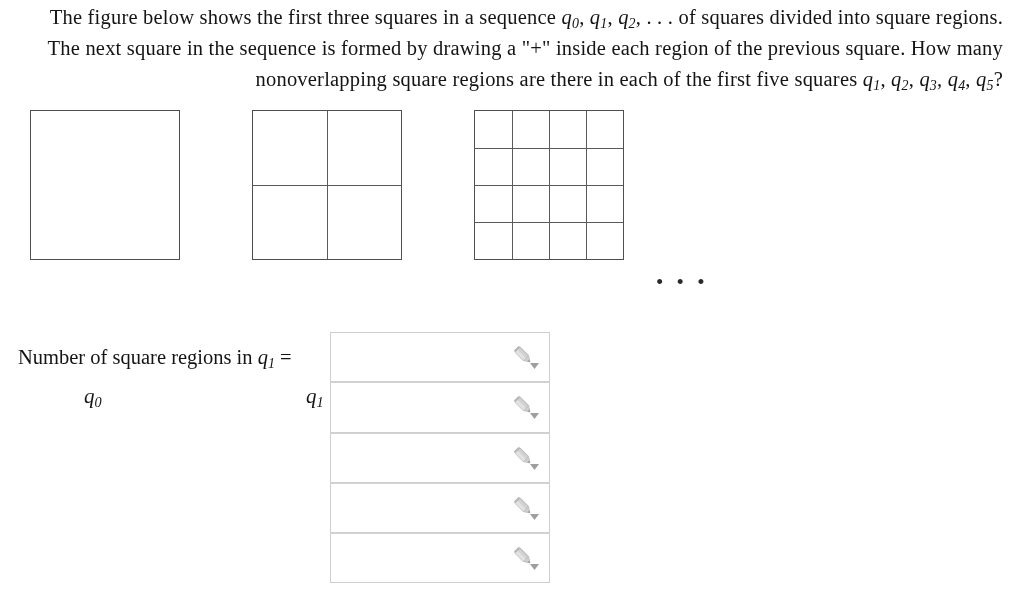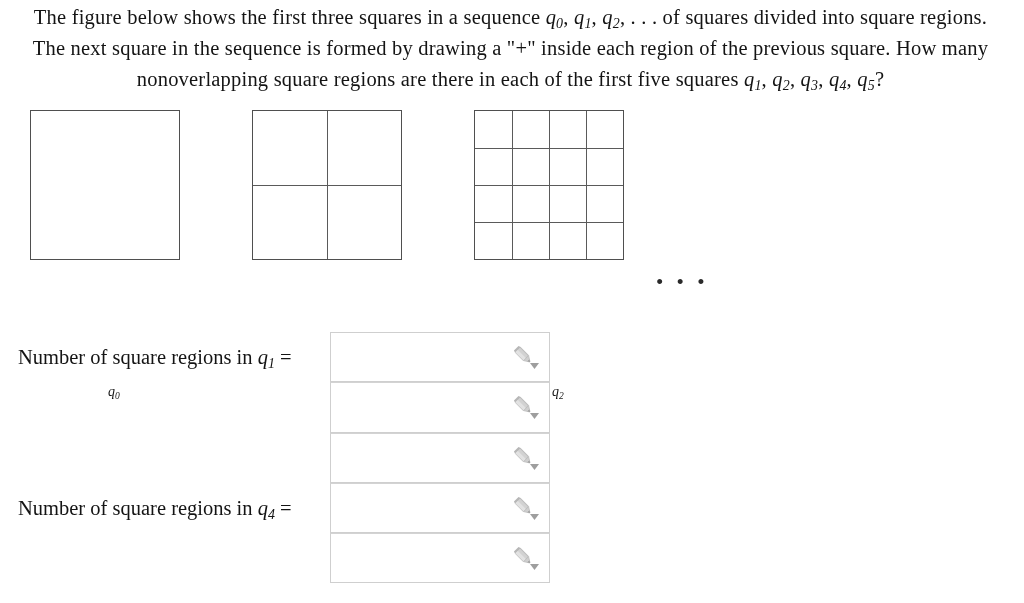--- a/index.html
+++ b/index.html
@@ -19,21 +19,21 @@
 
   
   #problem-statement {
     position: absolute;
     left: 18px;
     top: 2px;
     width: 985px;
     font-size: 20.5px;
     line-height: 31px;
     color: #141414;
-    text-align: center;
+    text-align: right;
     letter-spacing: 0.01em;
   }
   #problem-statement .mathvar {
     font-style: italic;
     font-family: "Liberation Serif", "DejaVu Serif", serif;
   }
   sub {
     font-size: 0.68em;
     line-height: 0;
     vertical-align: baseline;
@@ -78,25 +78,24 @@
     height: 1.4px;
   }
 
   #fig-q0 { left: 30px; }
   #fig-q1 { left: 252px; }
   #fig-q2 { left: 474px; }
 
   .fig-caption {
     position: absolute;
     top: 280px;
-    font-size: 14px;
+    font-size: 21px;
     font-style: italic;
     color: #161616;
     width: 60px;
-    text-align: center;
   }
   #caption-q0 { left: 84px; }
   #caption-q1 { left: 306px; }
   #caption-q2 { left: 528px; }
 
   #ellipsis {
     position: absolute;
     left: 656px;
     top: 166px;
     font-size: 21px;
@@ -251,21 +250,20 @@
               <rect x="9.5" y="0" width="7" height="2.2" rx="0.6" fill="#b6b6b6"></rect>
               <polygon points="9.5,14 16.5,14 13,19.5" fill="#cfcfcf" stroke="#bdbdbd" stroke-width="0.8"></polygon>
               <polygon points="11.6,17.2 14.4,17.2 13,19.5" fill="#9a9a9a"></polygon>
             </g>
             <polygon points="19,18 28,18 23.5,24" fill="#9e9e9e"></polygon>
           </svg>
         </div>
       </div>
     </div>
     <div class="answer-row">
-      <div class="answer-label"><span>Number of square regions in </span><span class="mathvar"><span>q</span><sub>4</sub></span><span> =</span></div>
       <div class="answer-box">
         <input type="text" class="answer-input" placeholder="" style="">
         <div class="pencil-tool">
           <svg width="30" height="26" viewBox="0 0 30 26" xmlns="http://www.w3.org/2000/svg">
             <g transform="rotate(-45 13 11)">
               <rect x="9.5" y="1.5" width="7" height="12.5" rx="0.8" fill="#d2d2d2" stroke="#bdbdbd" stroke-width="1"></rect>
               <rect x="9.5" y="1.5" width="3.4" height="12.5" fill="#e2e2e2"></rect>
               <rect x="9.5" y="0" width="7" height="2.2" rx="0.6" fill="#b6b6b6"></rect>
               <polygon points="9.5,14 16.5,14 13,19.5" fill="#cfcfcf" stroke="#bdbdbd" stroke-width="0.8"></polygon>
               <polygon points="11.6,17.2 14.4,17.2 13,19.5" fill="#9a9a9a"></polygon>

